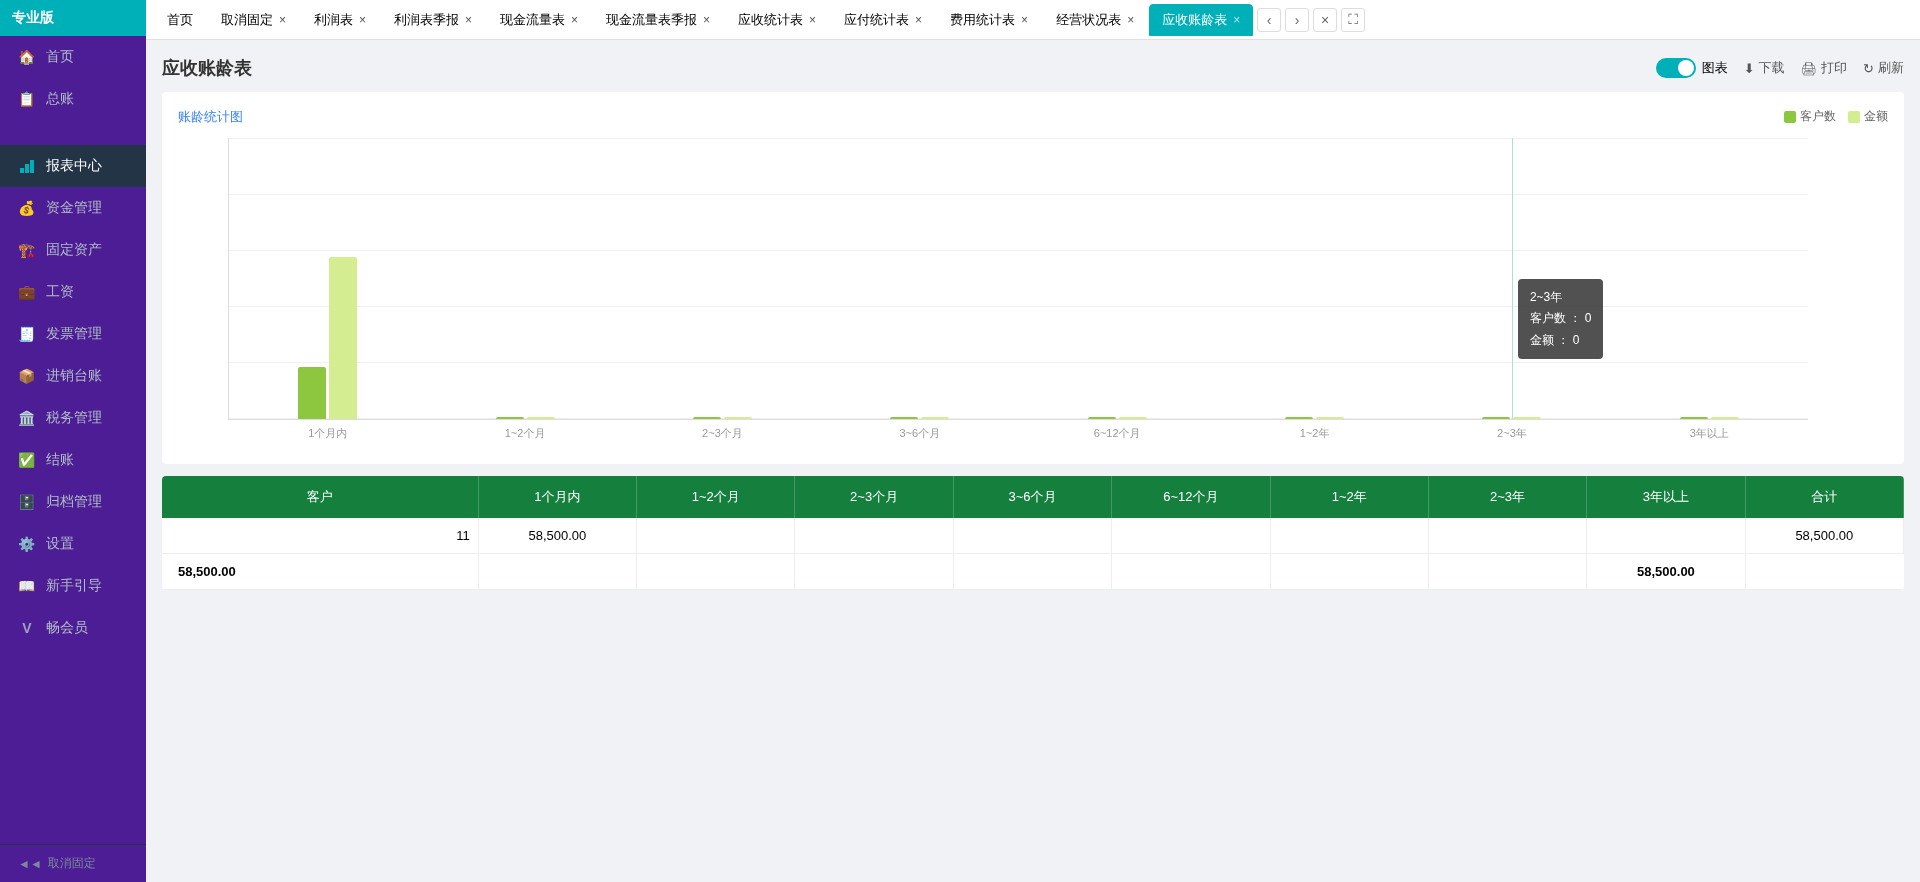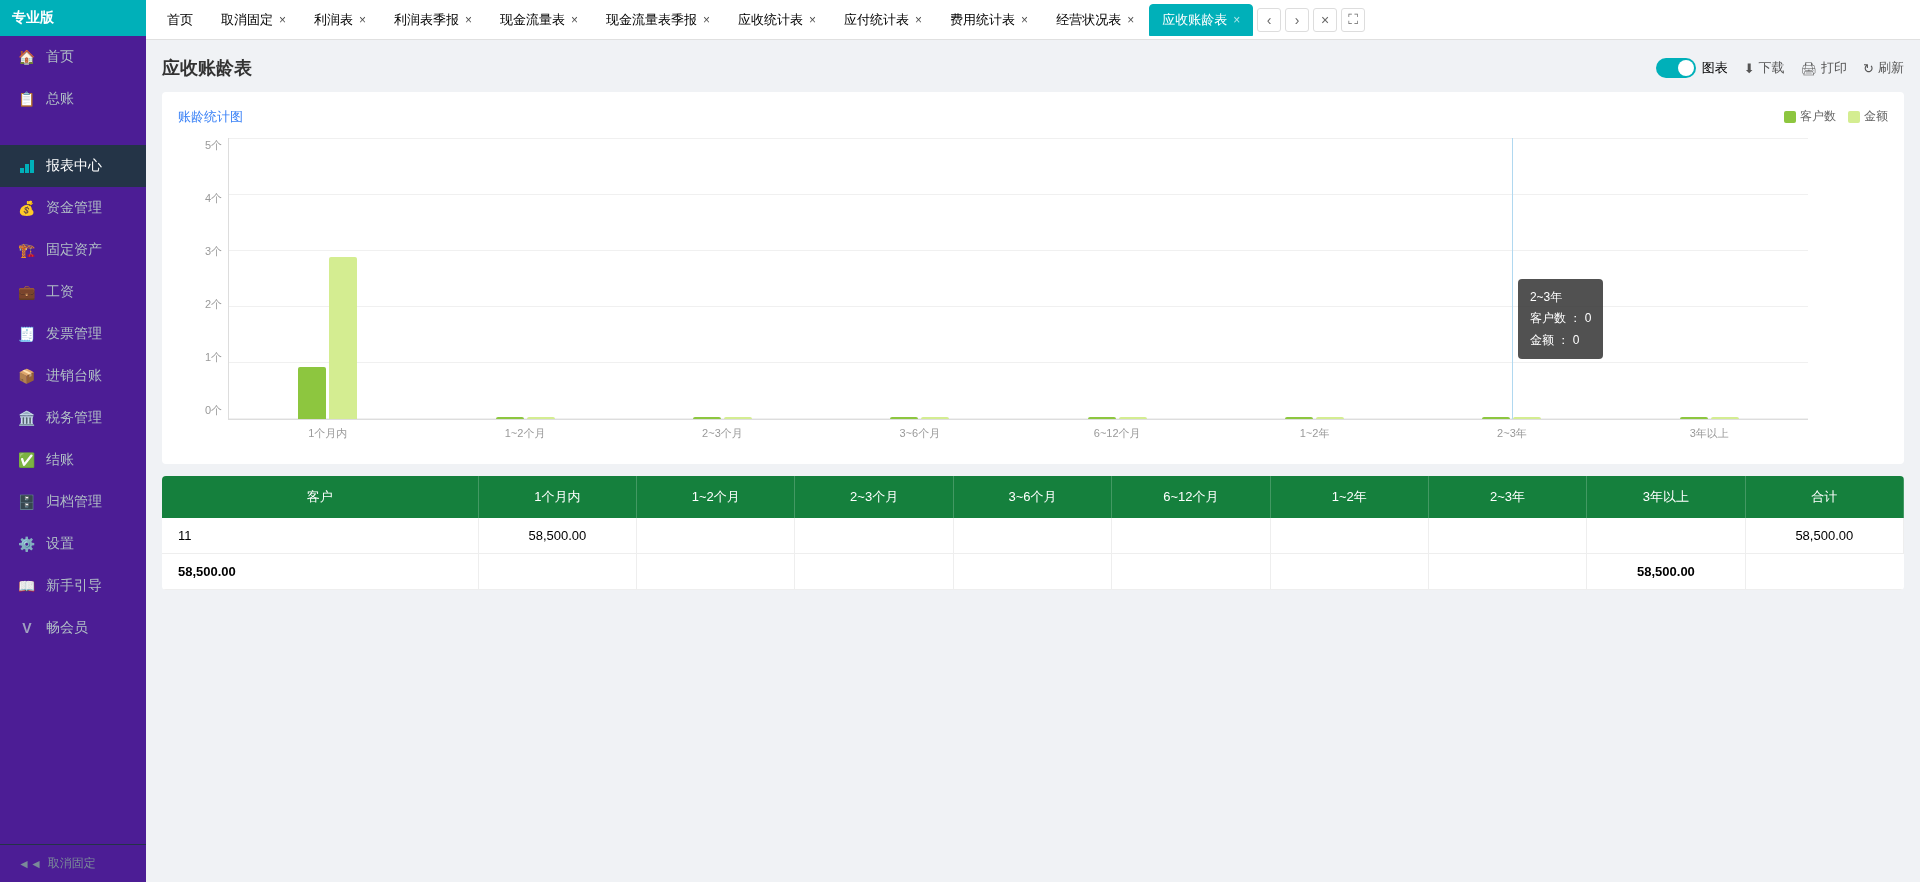--- a/index.html
+++ b/index.html
@@ -42,21 +42,21 @@
     .y-axis { position: absolute; left: 0; top: 0; bottom: 30px; width: 50px; display: flex; flex-direction: column; justify-content: space-between; align-items: flex-end; padding-right: 6px; }
     .y-axis-label { font-size: 11px; color: #999; }
     .y-axis-right { position: absolute; right: 0; top: 0; bottom: 30px; width: 80px; display: flex; flex-direction: column; justify-content: space-between; align-items: flex-start; padding-left: 6px; }
 
     
     .data-table { background: white; border-radius: 4px; overflow: hidden; }
     .table-header { background: #15803d; display: grid; grid-template-columns: 2fr 1fr 1fr 1fr 1fr 1fr 1fr 1fr 1fr 1fr; color: white; font-size: 13px; }
     .table-header .th { padding: 12px 8px; text-align: center; border-right: 1px solid rgba(255,255,255,0.2); }
     .table-row-data { display: grid; grid-template-columns: 2fr 1fr 1fr 1fr 1fr 1fr 1fr 1fr 1fr 1fr; font-size: 13px; border-bottom: 1px solid #eee; }
     .table-row-data .td { padding: 10px 8px; text-align: center; border-right: 1px solid #eee; }
-    .table-row-data .td:first-child { text-align: left; padding-left: 16px; }
+    .table-row-data .td:first-child { text-align: right; padding-left: 16px; }
     .table-row-total { display: grid; grid-template-columns: 2fr 1fr 1fr 1fr 1fr 1fr 1fr 1fr 1fr 1fr; font-size: 13px; border-bottom: 1px solid #eee; font-weight: bold; }
     .table-row-total .td { padding: 10px 8px; text-align: center; border-right: 1px solid #eee; }
     .table-row-total .td:first-child { text-align: left; padding-left: 16px; }
     .total-icon { color: #ff9900; margin-right: 4px; font-size: 11px; }
 
     .grid-lines { position: absolute; left: 0; right: 0; top: 0; bottom: 0; display: flex; flex-direction: column; justify-content: space-between; pointer-events: none; }
     .grid-line { width: 100%; height: 1px; background: #f0f0f0; }
   </style>
 </head>
 <body>
@@ -217,28 +217,20 @@
           <span>客户数</span>
         </div>
         <div class="legend-item">
           <div class="legend-dot" style="background:#d4ed91;"></div>
           <span>金额</span>
         </div>
       </div>
 
       <div style="position:relative; height: 310px;">
 
-        <div class="y-axis">
-          <span class="y-axis-label">5个</span>
-          <span class="y-axis-label">4个</span>
-          <span class="y-axis-label">3个</span>
-          <span class="y-axis-label">2个</span>
-          <span class="y-axis-label">1个</span>
-          <span class="y-axis-label">0个</span>
-        </div>
 
 
         <div style="position:absolute; left:50px; right:80px; top:0; bottom:28px; border-left:1px solid #ddd; border-bottom:1px solid #ddd; display:flex; align-items:flex-end;">
 
           <div class="grid-lines">
             <div class="grid-line"></div>
             <div class="grid-line"></div>
             <div class="grid-line"></div>
             <div class="grid-line"></div>
             <div class="grid-line"></div>

